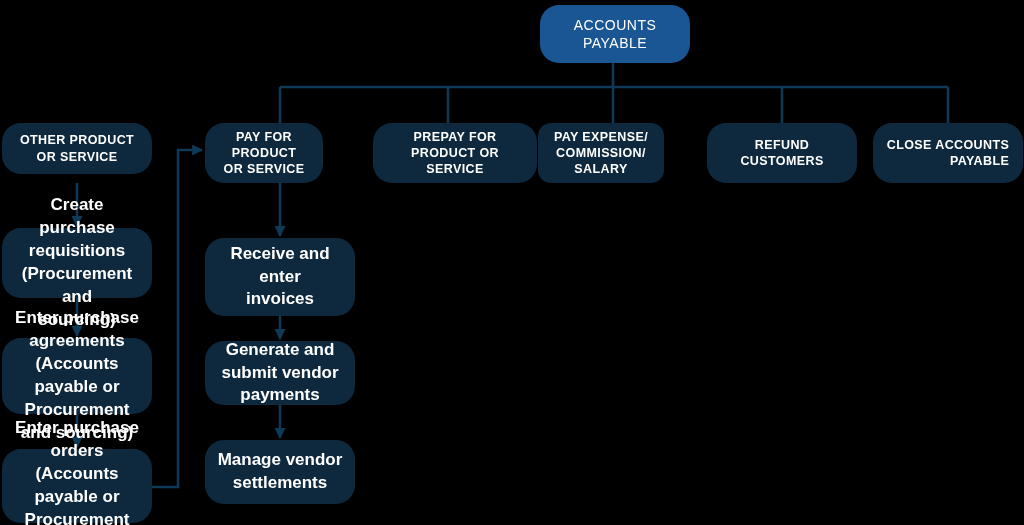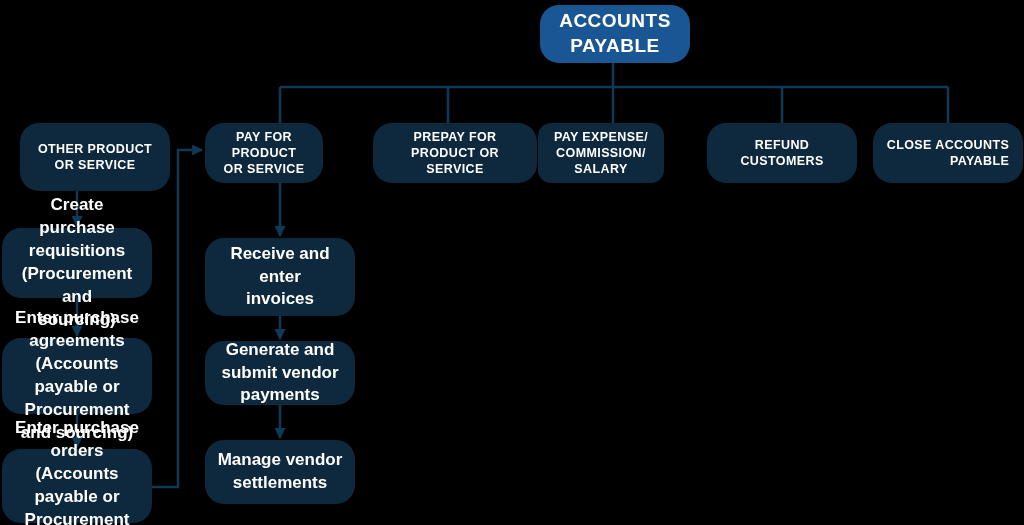--- a/index.html
+++ b/index.html
@@ -40,39 +40,39 @@
     justify-content: center;
     text-align: center;
     color: var(--text);
     border-radius: 19px;
     padding: 6px 10px;
     white-space: pre-line;
     line-height: 1.3;
   }
   .node.root {
     background: var(--root_fill);
-    font-size: 19px;
-    font-weight: bold;
+    font-size: 14px;
+    font-weight: normal;
     letter-spacing: 0.5px;
   }
   .node.header {
     background: var(--node_fill);
     font-size: 12.5px;
     font-weight: bold;
     letter-spacing: 0.4px;
   }
   .node.step {
     background: var(--node_fill);
     font-size: 17px;
     font-weight: bold;
     line-height: 1.35;
   }
   
   .pos-root { left: 540px; top: 5px;   width: 150px; height: 58px; }
-  .pos-h0  { left: 20px;   top: 123px; width: 150px; height: 68px; }
+  .pos-h0  { left: 2px;   top: 123px; width: 150px; height: 51px; }
   .pos-h1  { left: 205px; top: 123px; width: 118px; height: 60px; }
   .pos-h2  { left: 373px; top: 123px; width: 164px; height: 60px; }
   .pos-h3  { left: 538px; top: 123px; width: 126px; height: 60px; border-radius: 13px; }
   .pos-h4  { left: 707px; top: 123px; width: 150px; height: 60px; }
   .pos-h5  { left: 873px; top: 123px; width: 150px; height: 60px; text-align: right; }
   .pos-o0  { left: 2px;   top: 228px; width: 150px; height: 70px; }
   .pos-o1  { left: 2px;   top: 338px; width: 150px; height: 76px; }
   .pos-o2  { left: 2px;   top: 449px; width: 150px; height: 74px; }
   .pos-p0  { left: 205px; top: 238px; width: 150px; height: 78px; }
   .pos-p1  { left: 205px; top: 341px; width: 150px; height: 64px; }

